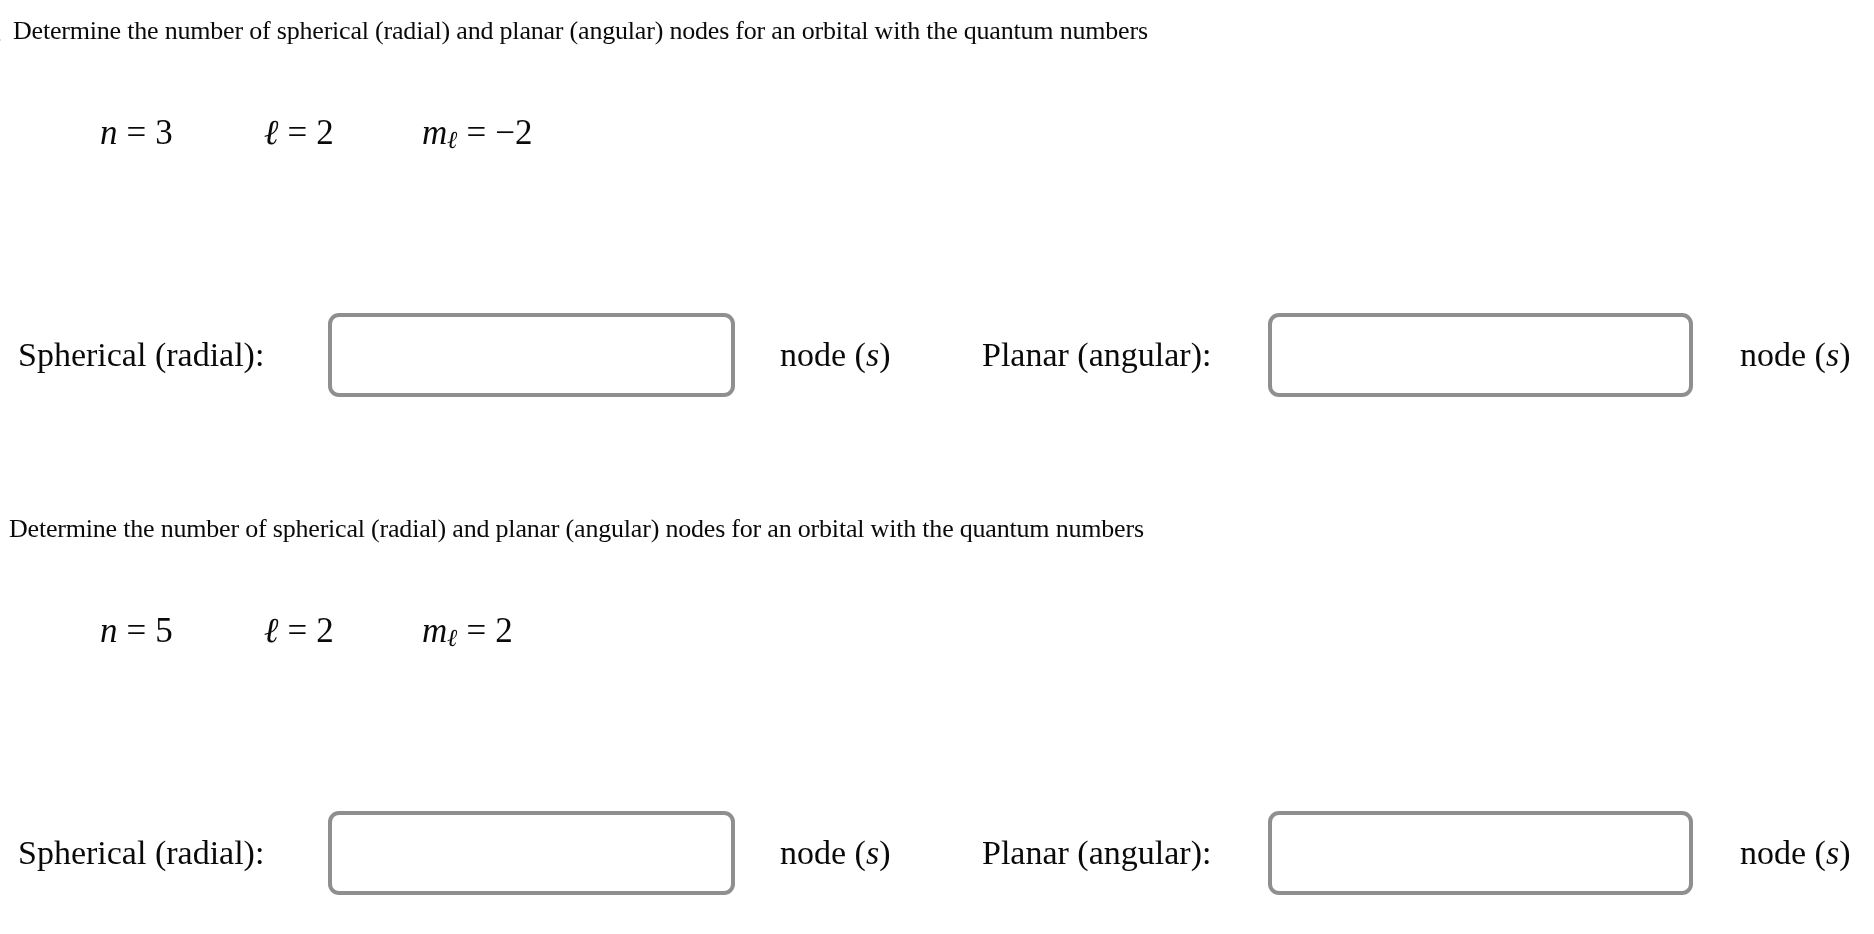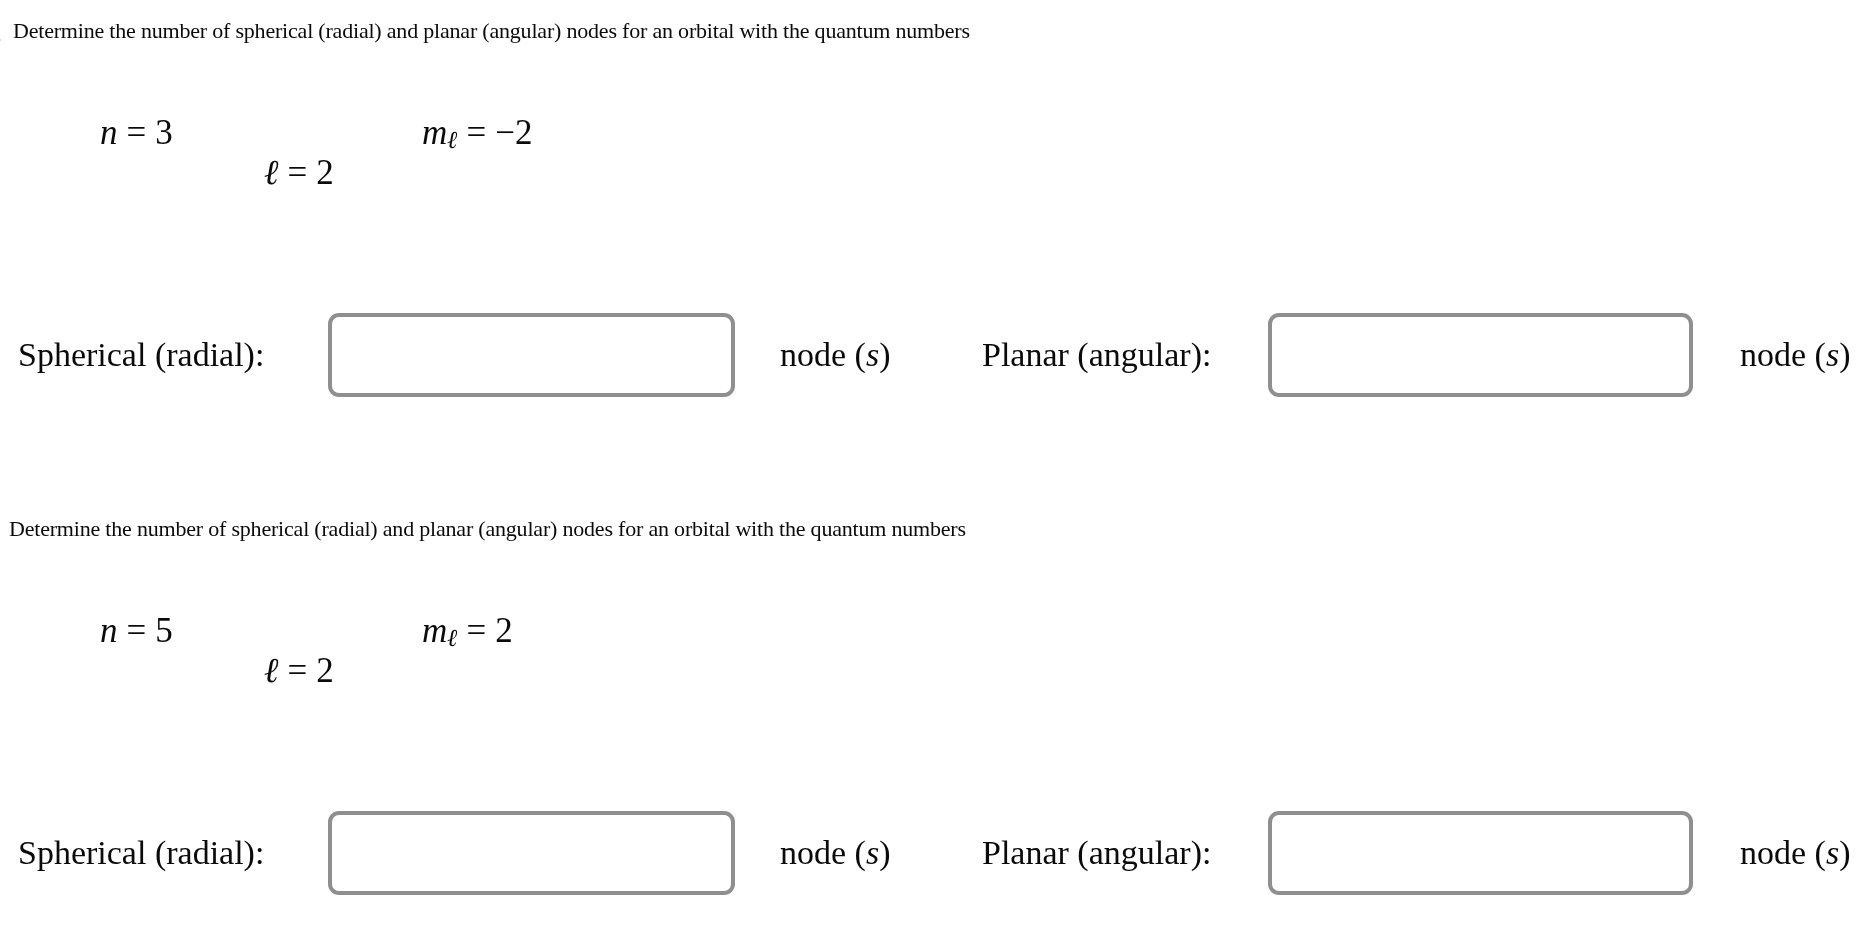--- a/index.html
+++ b/index.html
@@ -27,21 +27,21 @@
   .lead {
     position: absolute;
     left: -6px;
     top: 0;
     font-size: 34px;
     line-height: 42px;
   }
   .prompt {
     position: absolute;
     top: 0;
-    font-size: 22px;
+    font-size: 26px;
     line-height: 42px;
     letter-spacing: -0.2px;
     white-space: nowrap;
   }
   #q1 .prompt { left: 13px; }
   #q2 .prompt { left: 9px; }
 
   .math {
     position: absolute;
     top: 88px;
@@ -49,21 +49,21 @@
     height: 46px;
     font-size: 35px;
     line-height: 46px;
   }
   .mgroup {
     position: absolute;
     top: 12px;
     white-space: nowrap;
   }
   .mg-n  { left: 100px; }
-  .mg-l  { left: 264px; margin-top: 40px; }
+  .mg-l  { left: 264px; }
   .mg-ml { left: 422px; }
   .mvar  { font-style: italic; }
   .msub  {
     font-style: italic;
     font-size: 0.70em;
     vertical-align: -0.18em;
   }
   .meq   { margin: 0 9px; }
 
   .row {

